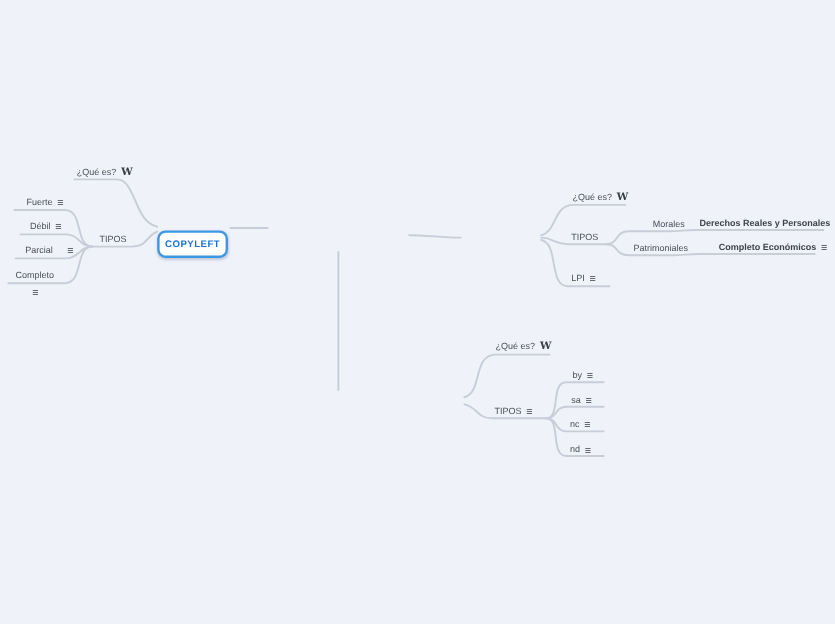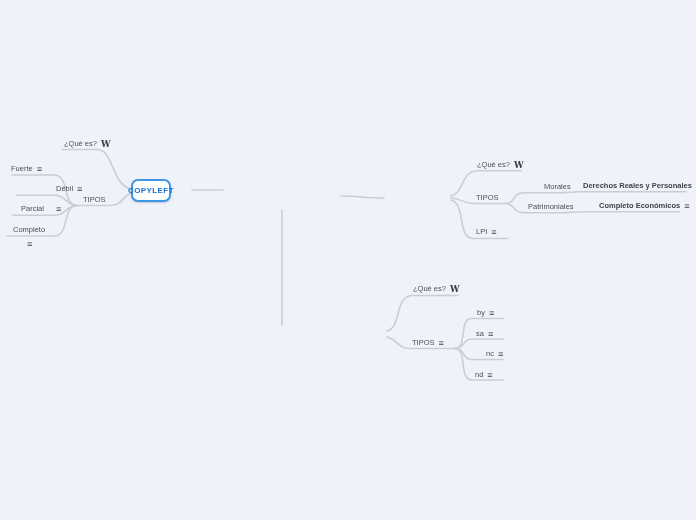--- a/index.html
+++ b/index.html
@@ -16,21 +16,21 @@
     color:#ffffff;font-weight:bold;font-size:9.5px;letter-spacing:.4px;
     padding:7px 0 0 11px;line-height:1.35;cursor:pointer;
   }
   .root-node .wrap{display:block;width:78px;}
   .box-node{
     position:absolute;background:#ffffff;border:2px solid #3e97e2;border-radius:7px;
     color:#1a73d2;font-weight:bold;font-size:8px;letter-spacing:.4px;
     display:flex;align-items:center;justify-content:center;box-sizing:border-box;
     box-shadow:0 1px 2px rgba(60,80,120,.25);white-space:nowrap;cursor:pointer;
   }
-  #copyleft{left:131px;top:179px;width:40px;height:23px;}
+  #copyleft{left:131px;top:192px;width:59px;height:23px;}
   #copyright{left:384px;top:187px;width:67px;height:23px;}
   #creative-commons{left:280px;top:323px;width:108px;height:23px;}
   .label{
     position:absolute;font-size:7.5px;color:#4a4f58;display:flex;align-items:center;
     gap:4px;white-space:nowrap;cursor:pointer;line-height:10px;
   }
   .label.bold{font-weight:bold;color:#3d424b;}
   .wicon{font-family:"DejaVu Serif", serif;font-weight:bold;font-size:8.5px;color:#383d45;cursor:pointer;}
   .nicon{font-weight:bold;font-size:9px;color:#383d45;cursor:pointer;letter-spacing:-1px;}
 </style>
@@ -71,25 +71,25 @@
     <span>COPYLEFT</span>
   </div>
 
   <div class="label" style="left:64px;top:139px;">
     <span>¿Qué es?</span>
     <span class="wicon">W</span>
   </div>
   <div class="label" style="left:83px;top:195px;">
     <span>TIPOS</span>
   </div>
-  <div class="label" style="left:11px;top:164px;">
+  <div class="label" style="left:22px;top:164px;">
     <span>Fuerte</span>
     <span class="nicon">≡</span>
   </div>
-  <div class="label" style="left:25px;top:184px;margin-left:31px;">
+  <div class="label" style="left:25px;top:184px;">
     <span>Débil</span>
     <span class="nicon">≡</span>
   </div>
   <div class="label" style="left:21px;top:204px;gap:12px;">
     <span>Parcial</span>
     <span class="nicon">≡</span>
   </div>
   <div class="label" style="left:13px;top:225px;flex-direction:column;">
     <span>Completo</span>
     <span class="nicon">≡</span>
@@ -130,21 +130,21 @@
     <span class="nicon">≡</span>
   </div>
   <div class="label" style="left:477px;top:308px;">
     <span>by</span>
     <span class="nicon">≡</span>
   </div>
   <div class="label" style="left:476px;top:329px;">
     <span>sa</span>
     <span class="nicon">≡</span>
   </div>
-  <div class="label" style="left:486px;top:349px;">
+  <div class="label" style="left:475px;top:349px;">
     <span>nc</span>
     <span class="nicon">≡</span>
   </div>
   <div class="label" style="left:475px;top:370px;">
     <span>nd</span>
     <span class="nicon">≡</span>
   </div>
 
 </div>
 

